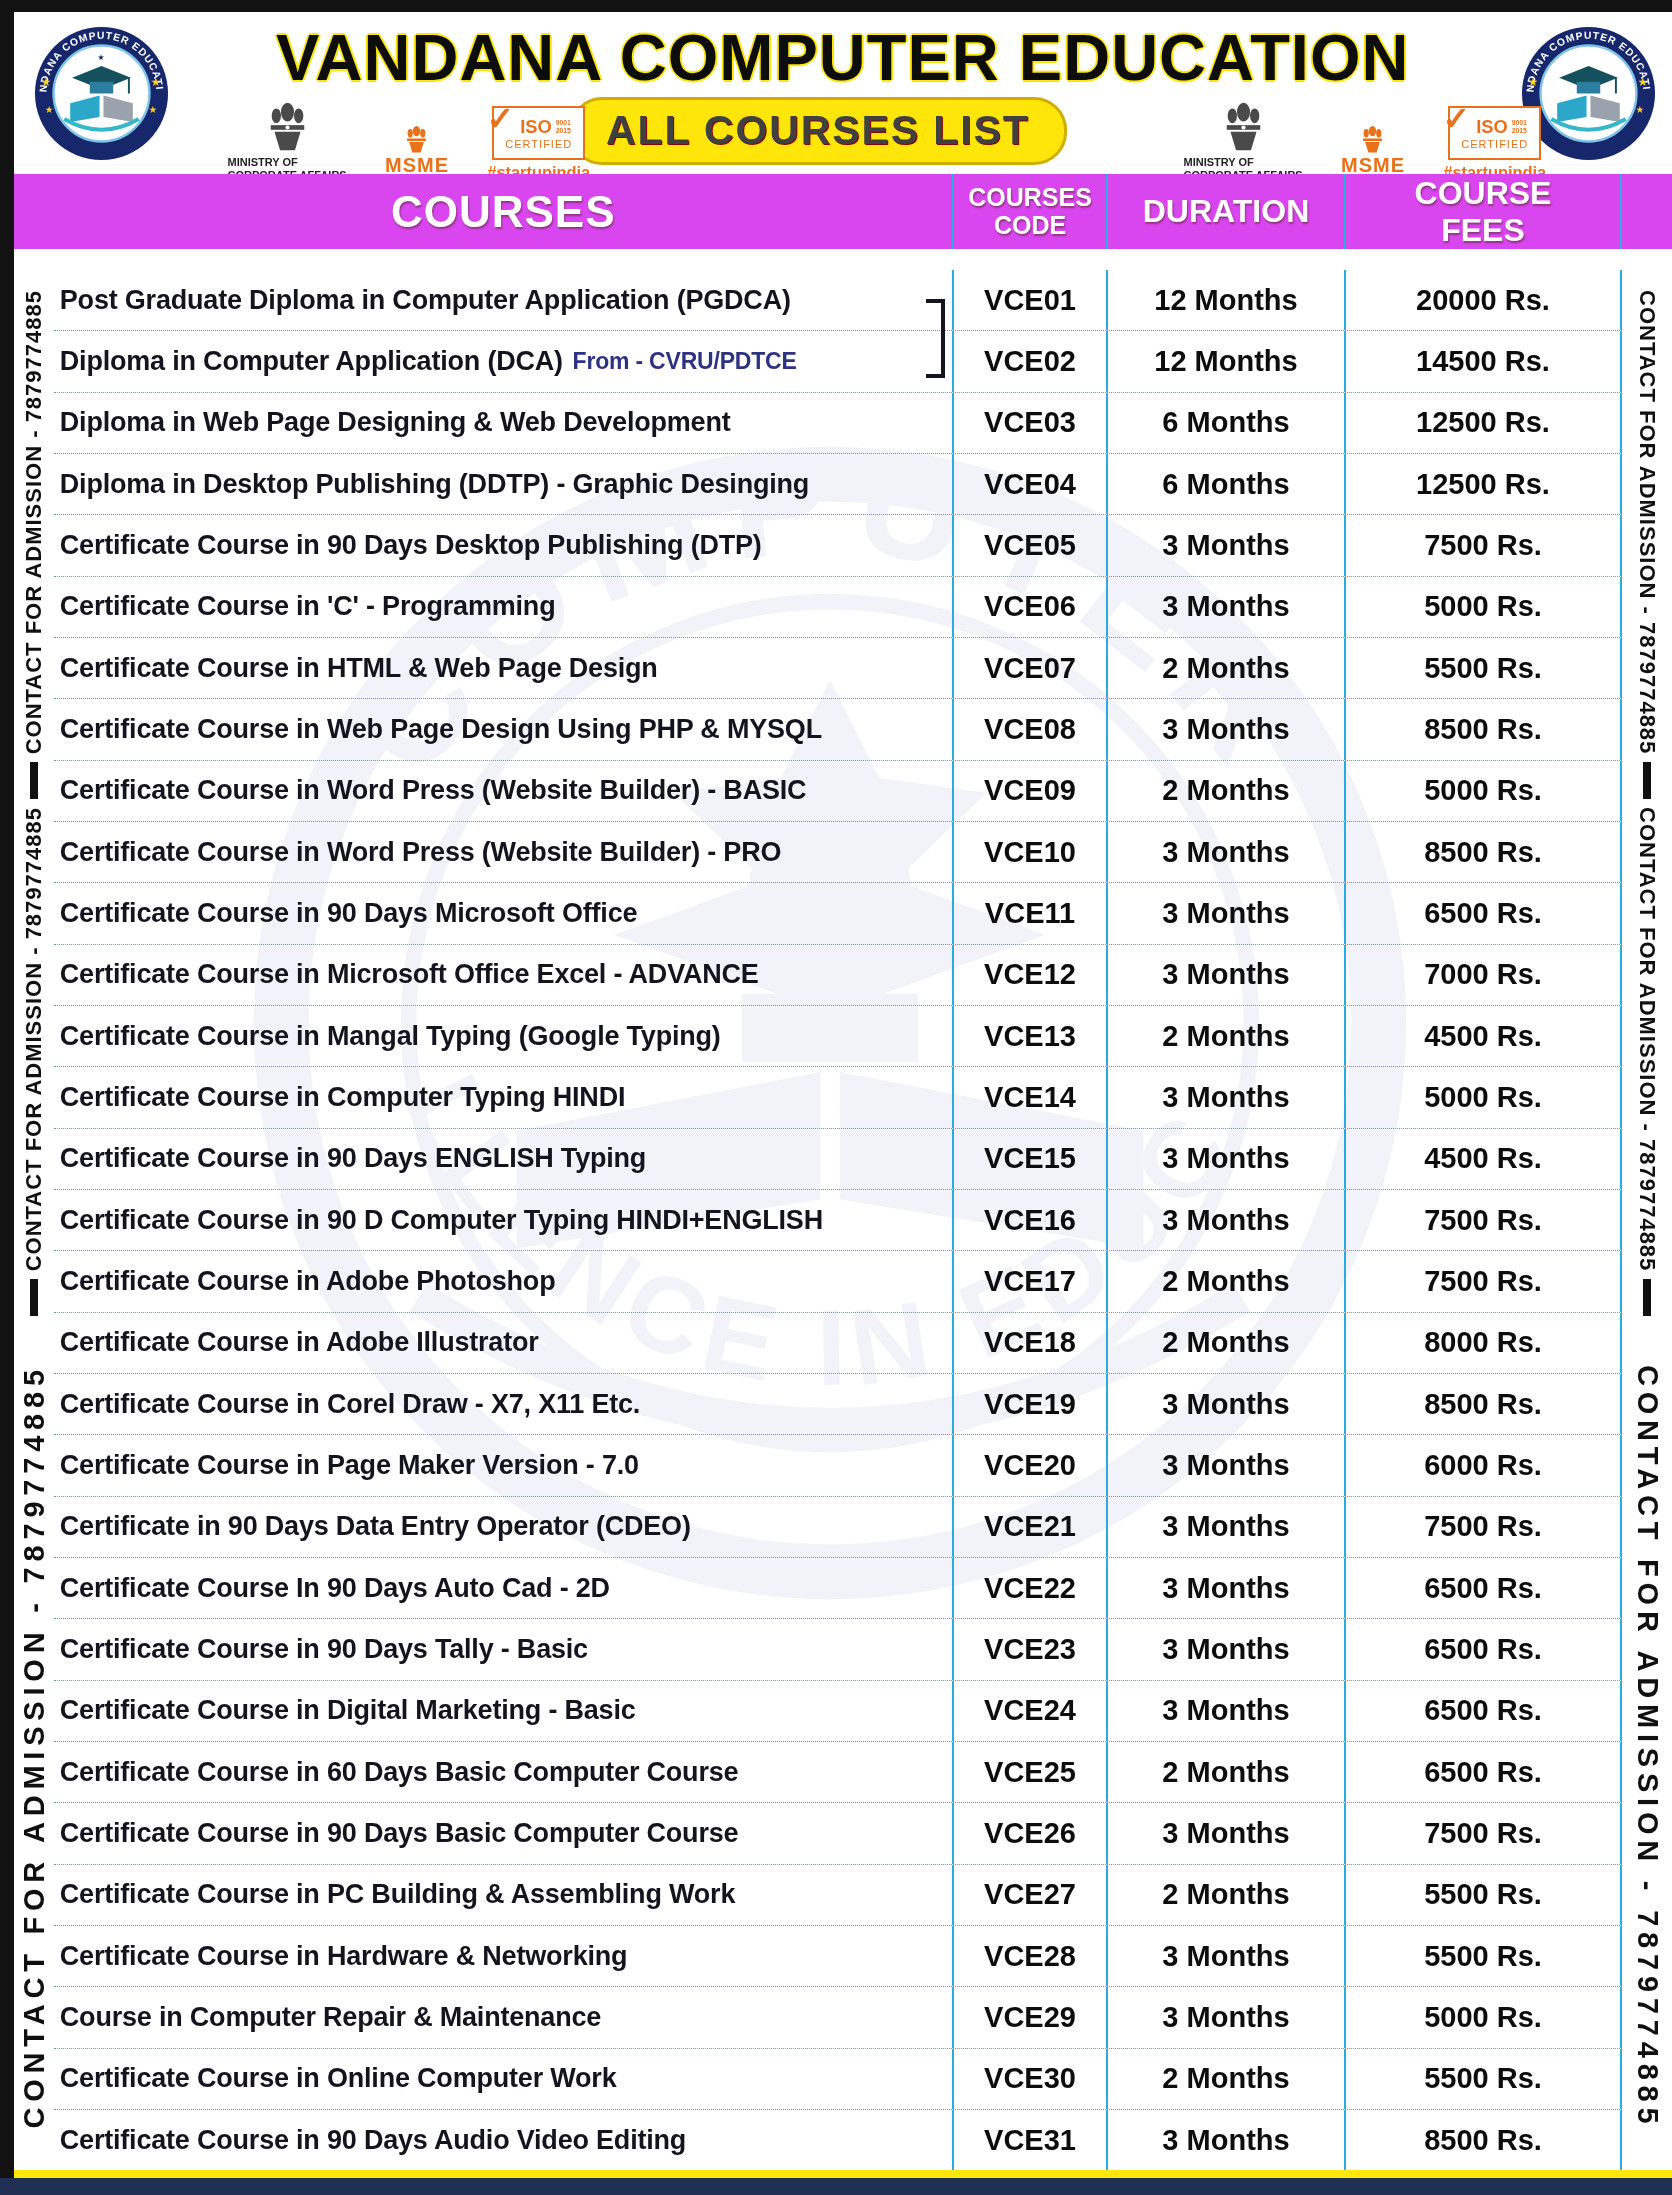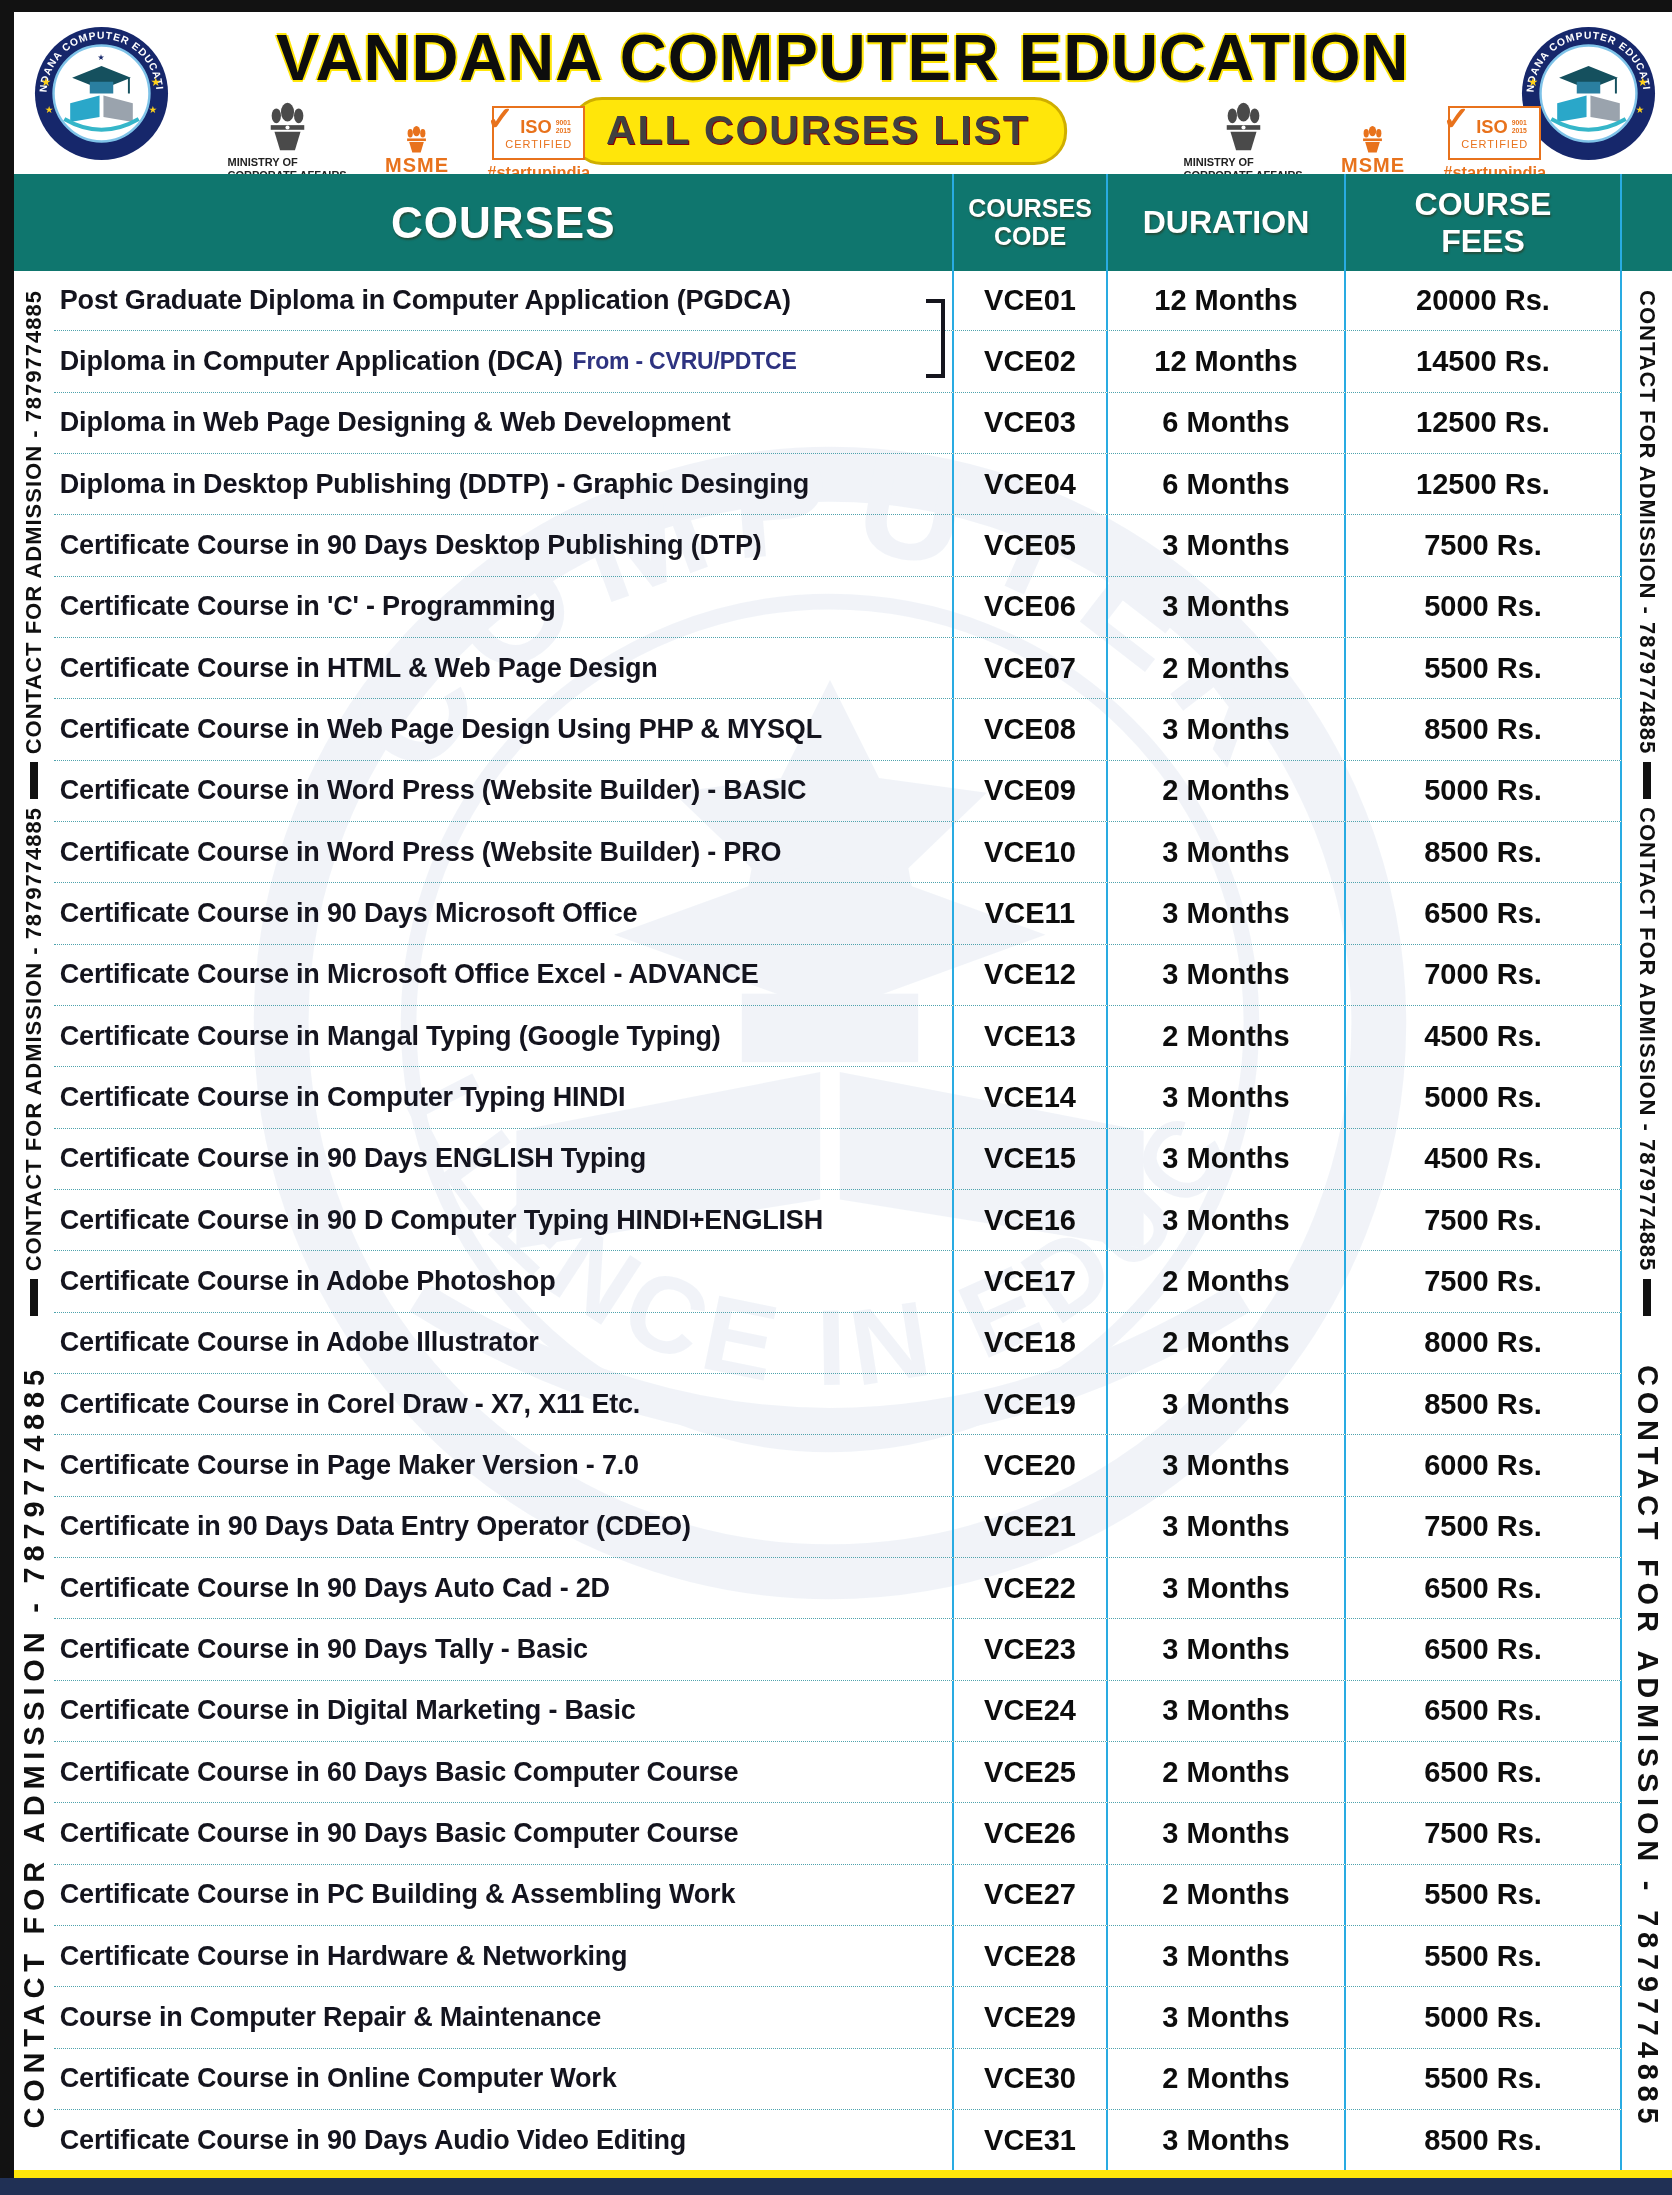--- a/index.html
+++ b/index.html
@@ -32,21 +32,21 @@
   .iso-stack{display:flex;flex-direction:column;align-items:center;gap:2.9px;}
   .iso-badge{position:relative;width:89px;height:50px;border:2.4px solid #E8721C;background:#fff;display:flex;flex-direction:column;align-items:center;justify-content:center;}
   .iso-top{display:flex;align-items:center;gap:4px;}
   .iso-check{position:absolute;left:-7.7px;top:-5.8px;font-size:33px;font-weight:900;color:#E8721C;line-height:1;}
   .iso-name{font-size:18.3px;font-weight:900;color:#E8721C;margin-left:13.5px;}
   .iso-nums{display:flex;flex-direction:column;font-size:6.8px;font-weight:700;color:#E8721C;line-height:1.1;}
   .iso-cert{font-size:11px;font-weight:400;color:#E8721C;letter-spacing:1px;}
   .startup{font-size:16.4px;font-weight:800;color:#E8721C;white-space:nowrap;}
 
   
-  .band{position:absolute;left:13.5px;right:0;top:174px;height:97px;background:#0f766e;}
+  .band{position:absolute;left:13.5px;right:0;top:174px;height:75px;background:#d946ef;}
   .band-grid,.row{display:grid;grid-template-columns:1fr 154px 238px 278px;}
   .band-grid{margin-left:41px;margin-right:50px;height:100%;}
   .band-cell{display:flex;align-items:center;justify-content:center;color:#fff;font-weight:800;text-align:center;
     text-shadow:1px 1.9px 1.9px rgba(60,30,0,.45);}
   .band-cell.c1{font-size:44px;letter-spacing:1px;}
   .band-cell.c2{font-size:25px;line-height:1.1;padding:0 17.4px;border-left:2.9px solid #29ABE2;}
   .band-cell.c3{font-size:32px;border-left:2.9px solid #29ABE2;}
   .band-cell.c4{font-size:32px;line-height:1.15;padding:0 58px;border-left:2.9px solid #29ABE2;border-right:2.9px solid #29ABE2;}
 
   

